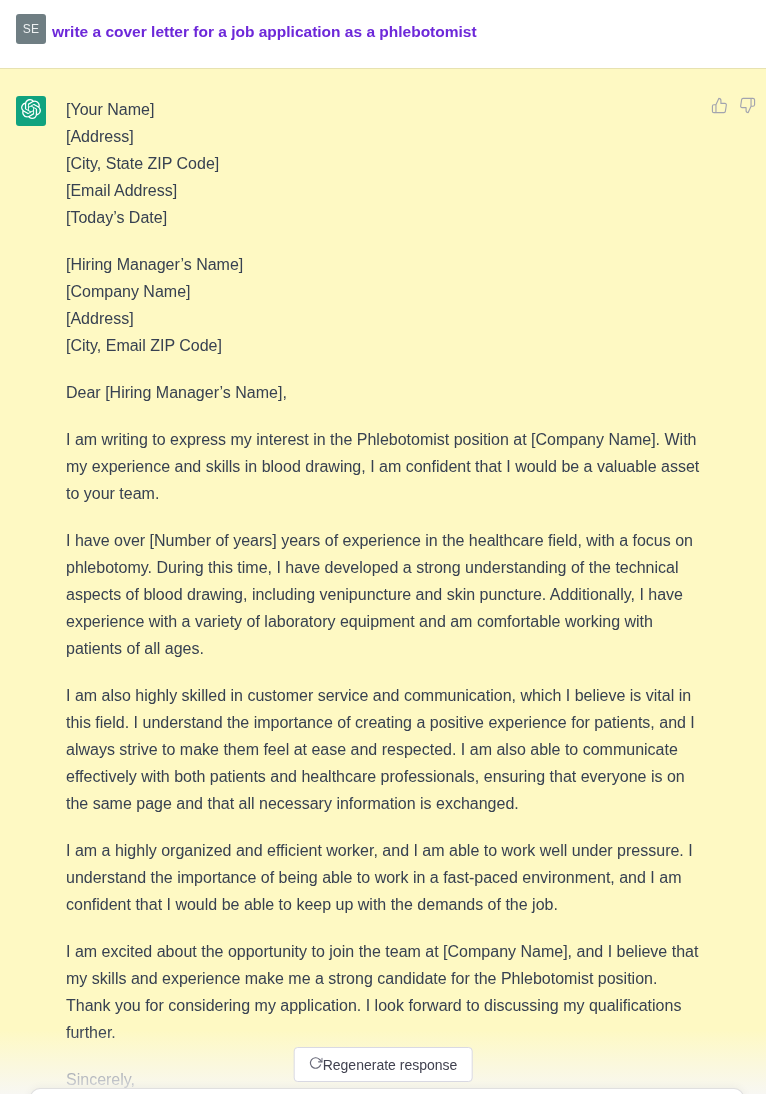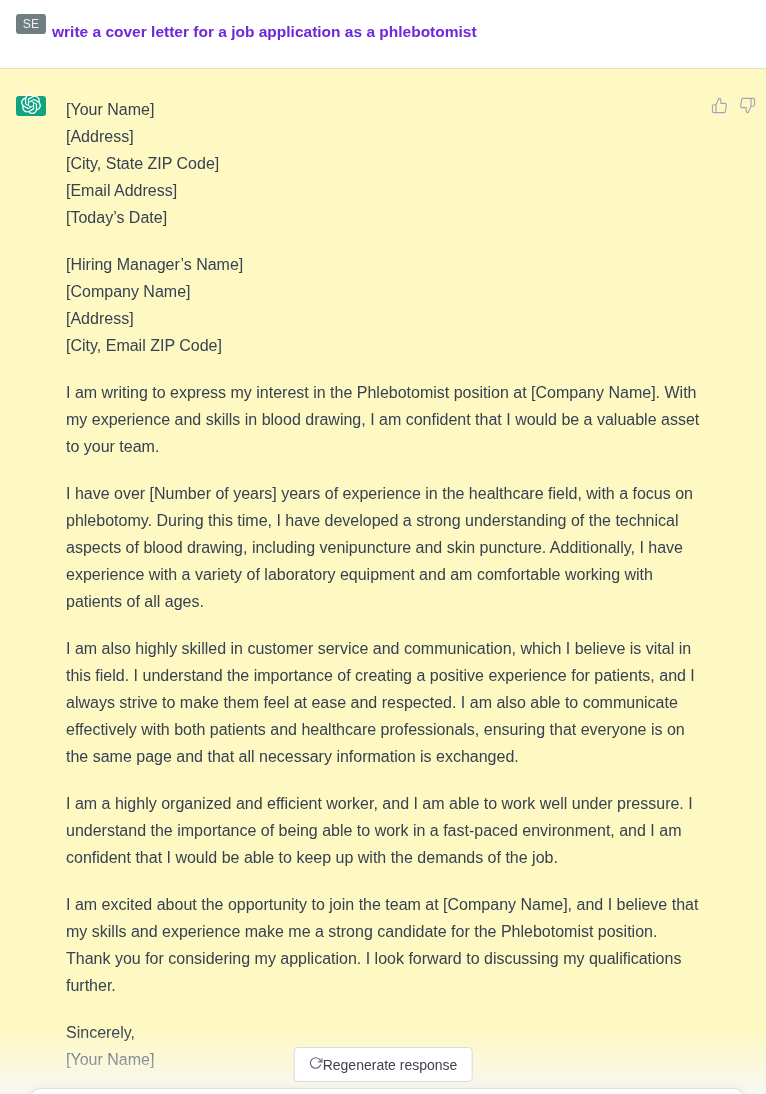--- a/index.html
+++ b/index.html
@@ -18,21 +18,21 @@
   
   .user-row {
     display: flex;
     align-items: flex-start;
     padding: 14px 16px 24px 16px;
     background: #ffffff;
   }
   .avatar {
     flex: none;
     width: 30px;
-    height: 20px;
+    height: 30px;
     border-radius: 3px;
     display: flex;
     align-items: center;
     justify-content: center;
   }
   .user-avatar {
     background: #6f7e83;
     color: #eef1f2;
     font-size: 12px;
     letter-spacing: 0.3px;
@@ -158,20 +158,21 @@
       <div class="letter">
         <p>[Your Name]
 [Address]
 [City, State ZIP Code]
 [Email Address]
 [Today’s Date]</p>
         <p>[Hiring Manager’s Name]
 [Company Name]
 [Address]
 [City, Email ZIP Code]</p>
+        <p>Dear [Hiring Manager’s Name],</p>
         <p>I am writing to express my interest in the Phlebotomist position at [Company Name]. With my experience and skills in blood drawing, I am confident that I would be a valuable asset to your team.</p>
         <p>I have over [Number of years] years of experience in the healthcare field, with a focus on phlebotomy. During this time, I have developed a strong understanding of the technical aspects of blood drawing, including venipuncture and skin puncture. Additionally, I have experience with a variety of laboratory equipment and am comfortable working with patients of all ages.</p>
         <p>I am also highly skilled in customer service and communication, which I believe is vital in this field. I understand the importance of creating a positive experience for patients, and I always strive to make them feel at ease and respected. I am also able to communicate effectively with both patients and healthcare professionals, ensuring that everyone is on the same page and that all necessary information is exchanged.</p>
         <p>I am a highly organized and efficient worker, and I am able to work well under pressure. I understand the importance of being able to work in a fast-paced environment, and I am confident that I would be able to keep up with the demands of the job.</p>
         <p>I am excited about the opportunity to join the team at [Company Name], and I believe that my skills and experience make me a strong candidate for the Phlebotomist position. Thank you for considering my application. I look forward to discussing my qualifications further.</p>
         <p>Sincerely,
 [Your Name]</p>
       </div>
     </div>
 

